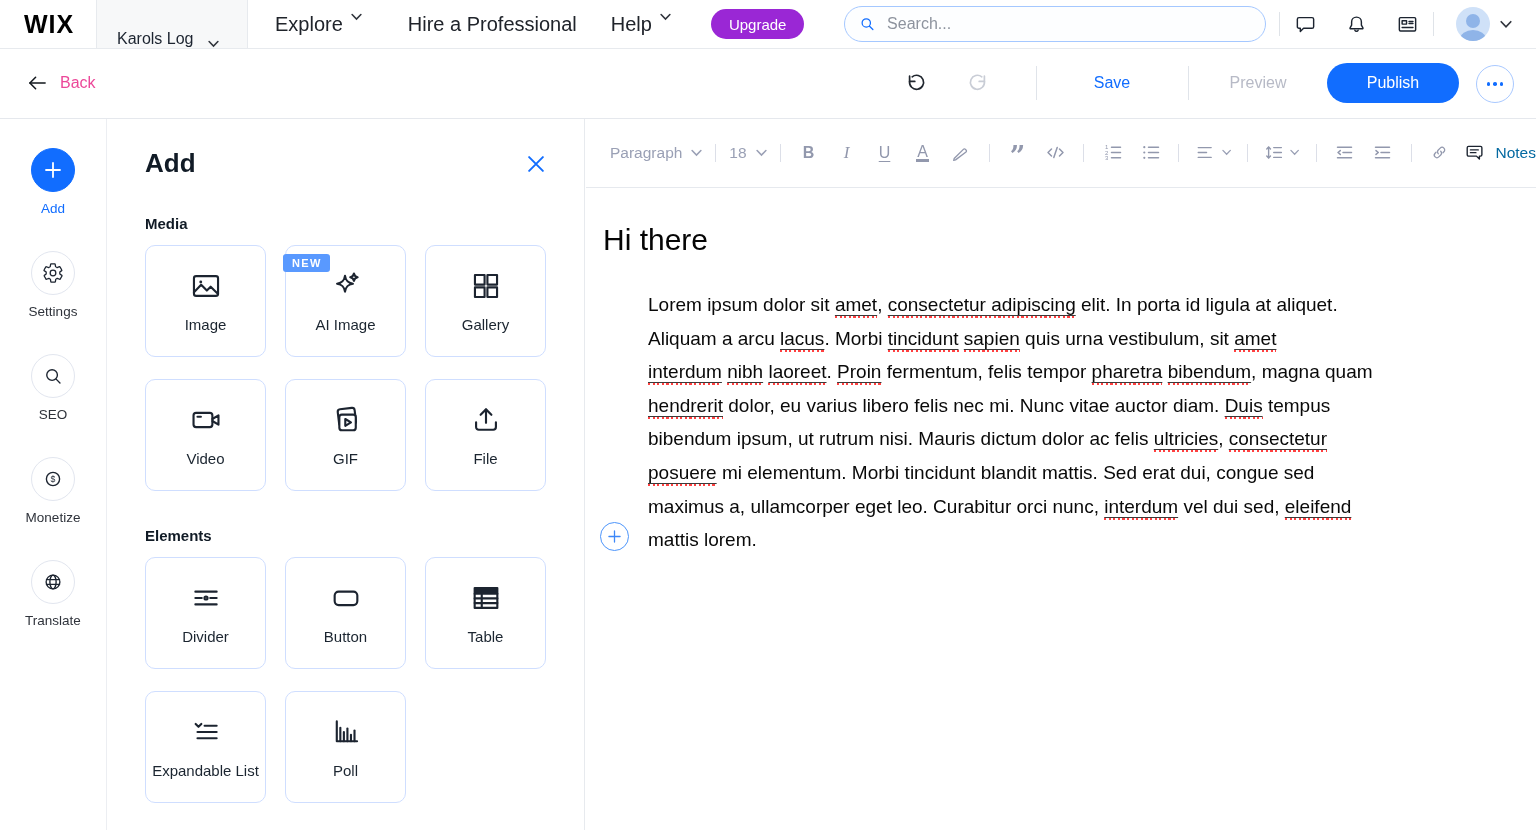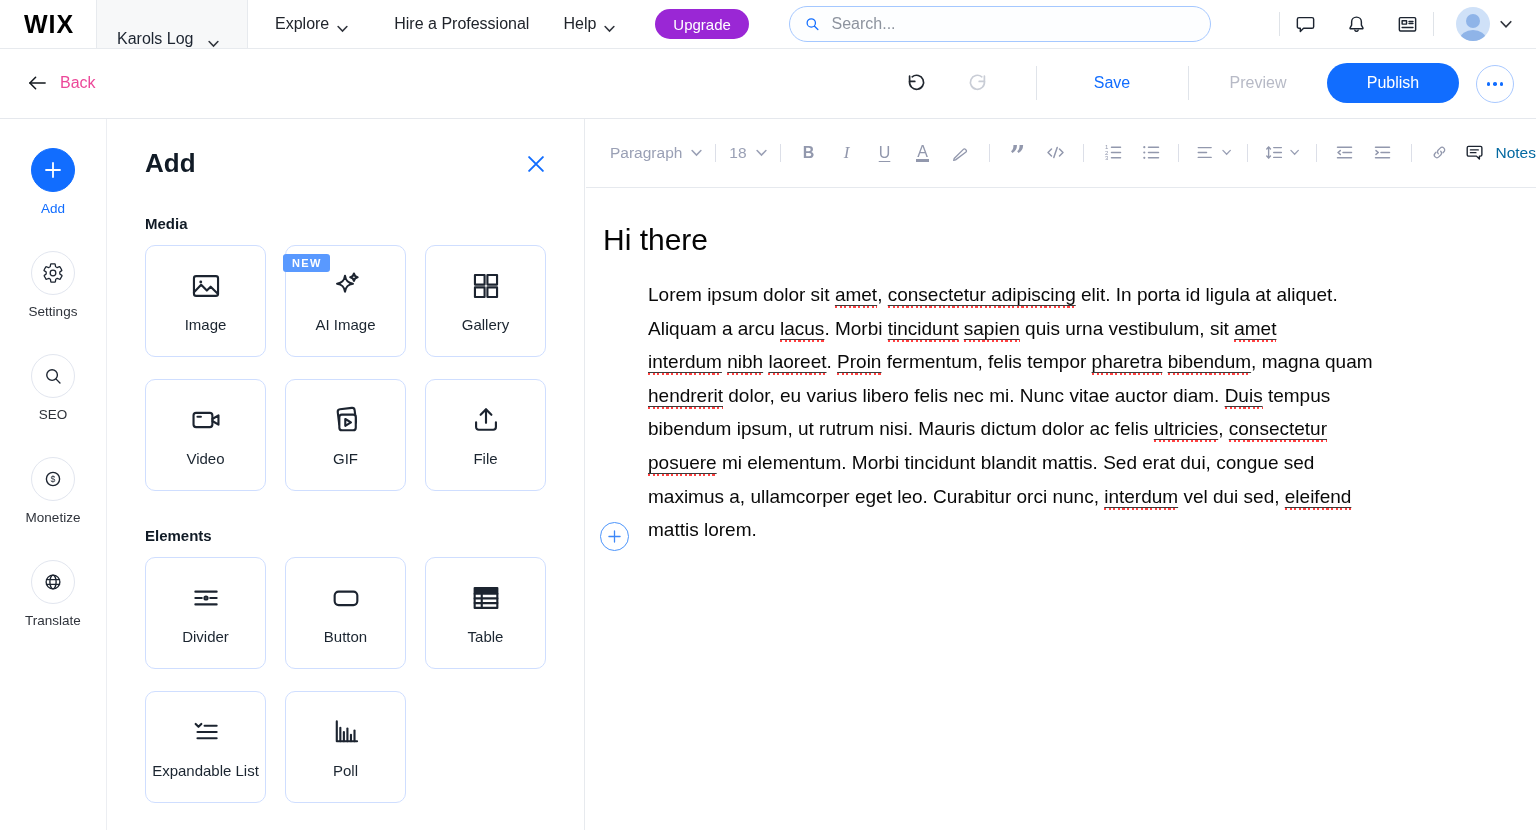--- a/index.html
+++ b/index.html
@@ -11,21 +11,21 @@
   svg{display:block}
   .stroke{fill:none;stroke:#1c2430;stroke-width:1.5;stroke-linecap:round;stroke-linejoin:round}
 
   
   .topbar{position:absolute;top:0;left:0;right:0;height:48px;background:#fff;
     border-bottom:1px solid #e7eaee;display:flex;align-items:center;z-index:10}
   .logo{margin-left:24px;font-size:25px;font-weight:800;letter-spacing:1px;color:#000;width:72px}
   .site-menu{height:48px;box-sizing:border-box;display:flex;align-items:flex-end;gap:14px;
     padding:0 20px;min-width:152px;background:#f7f8f9;border-left:1px solid #e7eaee;border-right:1px solid #e7eaee;
     font-size:16px;cursor:pointer}
-  .navlink{font-size:16px;color:#20242b;display:flex;align-items:flex-end;gap:8px;cursor:pointer}
+  .navlink{font-size:20px;color:#20242b;display:flex;align-items:flex-start;gap:8px;cursor:pointer}
   .nav-explore{margin-left:27px}.nav-hire{margin-left:46px}.nav-help{margin-left:34px}
   .upgrade{margin-left:40px;background:#9a27d5;color:#fff;font-size:15px;font-weight:400;
     border:none;border-radius:16px;height:30px;padding:0 18px;cursor:pointer}
   .searchwrap{margin-left:40px;width:422px;height:36px;border:1px solid #a5c8ff;border-radius:18px;
     background:#fdfeff;display:flex;align-items:center;box-sizing:border-box;padding:0 14px;gap:9px}
   .searchwrap input{border:none;outline:none;background:transparent;font-size:16px;color:#30343c;width:100%;
     font-family:Liberation Sans, sans-serif}
   .searchwrap input::placeholder{color:#8d939e}
   .topicons{margin-left:auto;margin-right:24px;display:flex;align-items:center}
   .vsep{width:1px;height:24px;background:#dfe3e8}
@@ -81,21 +81,21 @@
   .tsep{width:1px;height:18px;background:#dcdfe8;margin:0 9px}
   .tb-letter{font-size:16px;color:#9298ad}
   .b-bold{font-weight:700}
   .b-italic{font-family:"Liberation Serif","DejaVu Serif",serif;font-style:italic;font-size:17px}
   .b-under{text-decoration:underline;text-underline-offset:2.5px}
   .b-color{border-bottom:3px solid #9298ad;line-height:15px;padding:0 1px}
   .b-quote{font-family:"DejaVu Serif",serif;font-weight:700;font-size:27px;line-height:10px;transform:translateY(4px)}
   .notesbtn{display:flex;align-items:center;gap:9px;margin-left:6px;font-size:15.5px;color:#0369a1;cursor:pointer}
 
   .post-title{margin:35px 0 0 17px;font-size:30px;font-weight:400;color:#050505;cursor:text}
-  .post-body{margin:21px 0 0 62px;font-size:19px;line-height:33.6px;color:#090909;cursor:text}
+  .post-body{margin:31px 0 0 62px;font-size:19px;line-height:33.6px;color:#090909;cursor:text}
   .pline{white-space:nowrap}
   .sp{
     text-decoration:underline;text-decoration-thickness:1px;text-decoration-color:#3a3a3a;text-underline-offset:3.5px;
     background-image:repeating-linear-gradient(90deg,#ff4040 0 2.2px,transparent 2.2px 4.6px);
     background-size:100% 2px;background-repeat:no-repeat;background-position:0 100%;
     padding-bottom:3px;
   }
   .addblock{position:absolute;left:14px;top:404px;width:29px;height:29px;border:1.5px solid #4d95fb;border-radius:50%;
     box-sizing:border-box;display:flex;align-items:center;justify-content:center;cursor:pointer;background:#fff}
 </style>

